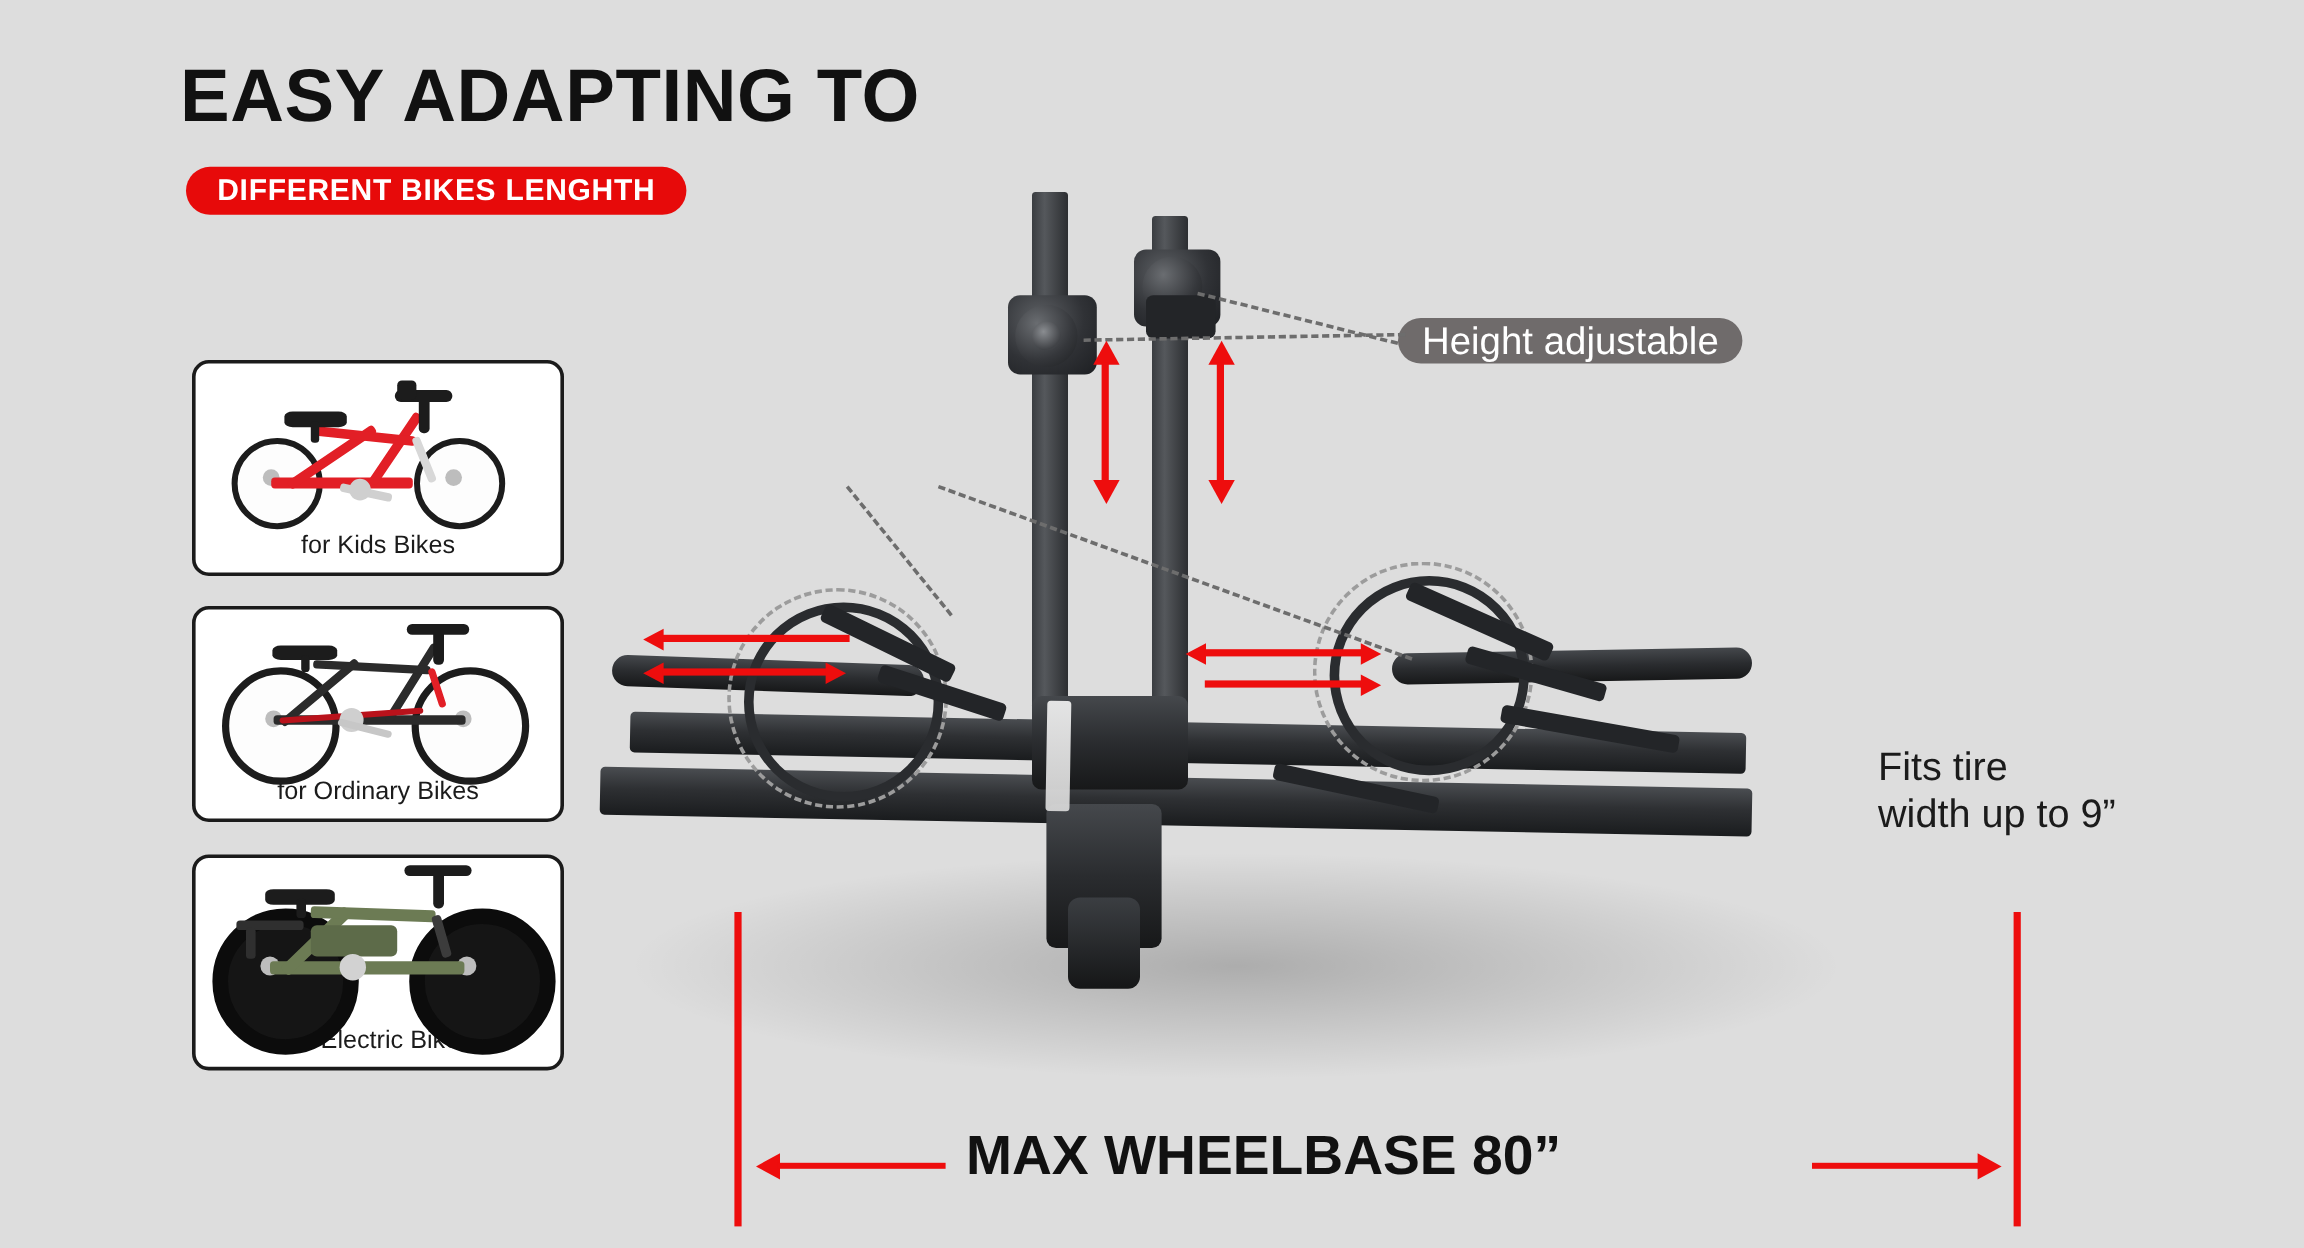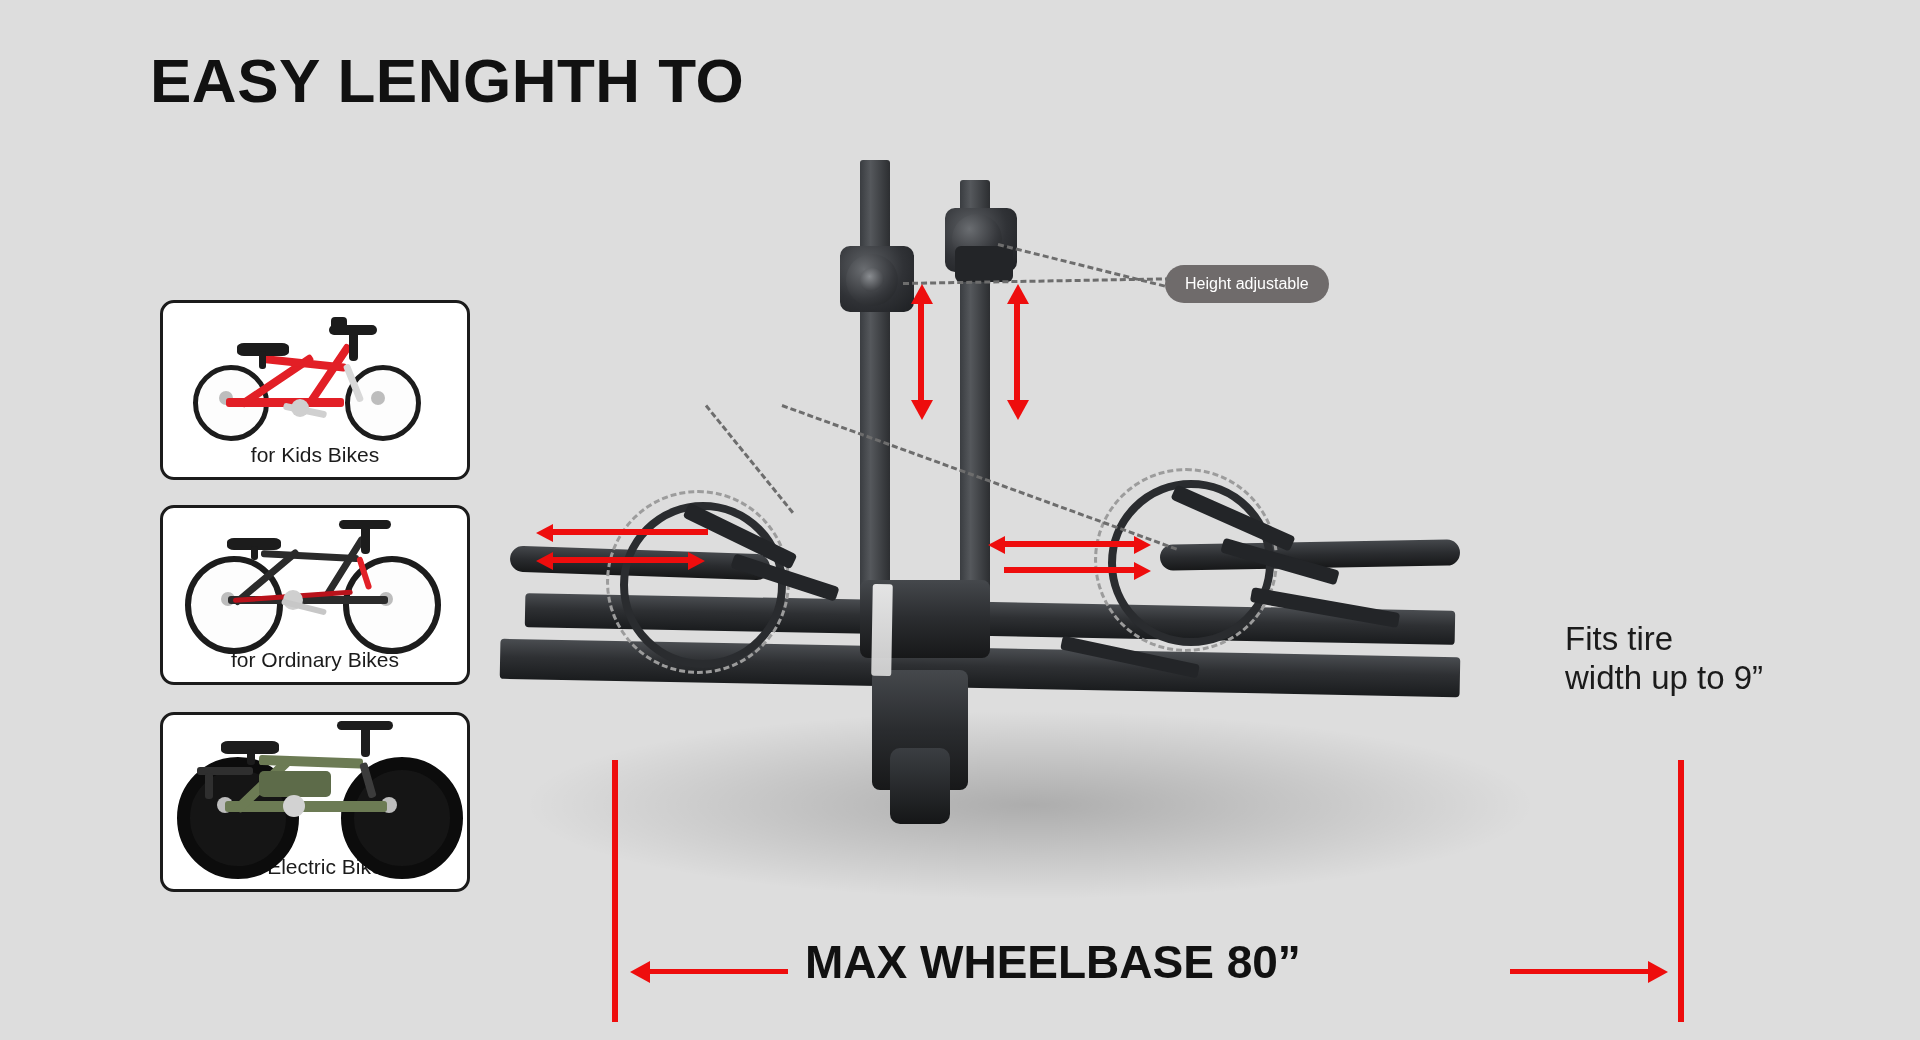--- a/index.html
+++ b/index.html
@@ -65,21 +65,21 @@
   .strapv{position:absolute;background:#232528;border-radius:4px;}
   .hoop{position:absolute;border:8px solid #2a2c2f;border-radius:50%;background:transparent;}
   .ghost{position:absolute;border:3px dashed #9c9c9c;border-radius:50%;background:transparent;}
   .shadowpatch{position:absolute;background:radial-gradient(ellipse,rgba(0,0,0,.22) 0%,rgba(0,0,0,0) 70%);}
 
   
   .pill{
     position:absolute;height:38px;display:flex;align-items:center;
     background:#6f6b6b;border-radius:19px;padding:0 20px;box-sizing:border-box;
   }
-  .pill span{color:#ffffff;font-size:16px;white-space:nowrap;}
+  .pill span{color:#ffffff;font-size:32px;white-space:nowrap;}
 
   
   .leader{position:absolute;height:0;border-top:3px dashed #6d6d6d;transform-origin:left center;}
 
   
   .redline{position:absolute;background:#ee0d0d;}
   .arrow{position:absolute;width:0;height:0;}
   .arrow.left{border-top:11px solid transparent;border-bottom:11px solid transparent;border-right:20px solid #ee0d0d;}
   .arrow.right{border-top:11px solid transparent;border-bottom:11px solid transparent;border-left:20px solid #ee0d0d;}
   .arrow.up{border-left:11px solid transparent;border-right:11px solid transparent;border-bottom:20px solid #ee0d0d;}
@@ -95,22 +95,25 @@
     position:absolute;left:805px;top:935px;
     font-size:46px;font-weight:bold;color:#111111;white-space:nowrap;
   }
   .endbar{position:absolute;width:6px;background:#ee0d0d;}
 </style>
 </head>
 <body>
 
 <div id="stage">
 
-  <div class="headline">EASY LENGHTH TO</div>
-
+  <div class="headline">EASY ADAPTING TO</div>
+
+  <div class="badge">
+    <span>DIFFERENT BIKES LENGHTH</span>
+  </div>
 
   <div class="card c1">
     <div class="art">
       <div class="wheel" style="left:30px;top:62px;width:66px;height:66px;"></div>
       <div class="hub" style="left:56px;top:88px;width:14px;height:14px;"></div>
       <div class="wheel" style="left:182px;top:62px;width:66px;height:66px;"></div>
       <div class="hub" style="left:208px;top:88px;width:14px;height:14px;"></div>
 
       <div class="tube" style="left:63px;top:95px;width:118px;height:9px;background:#e21f26;"></div>
       <div class="tube" style="left:78px;top:98px;width:86px;height:8px;background:#e21f26;transform:rotate(-34deg);"></div>

